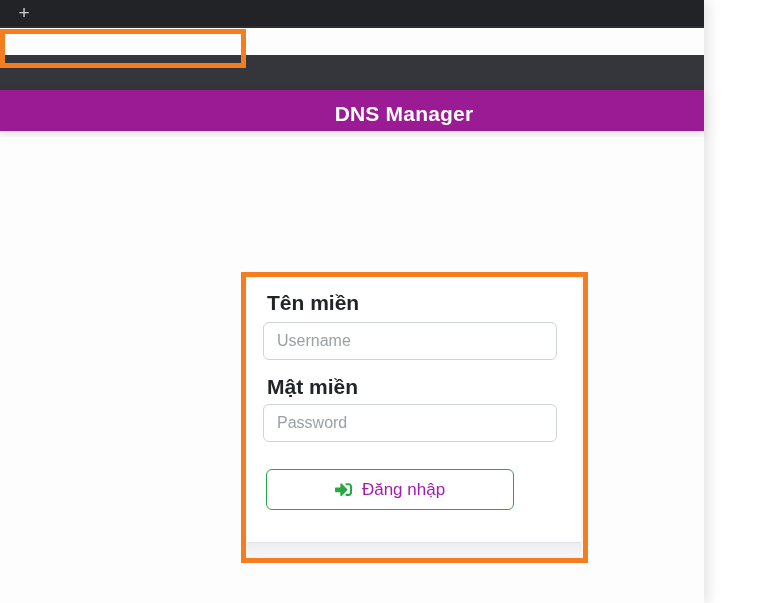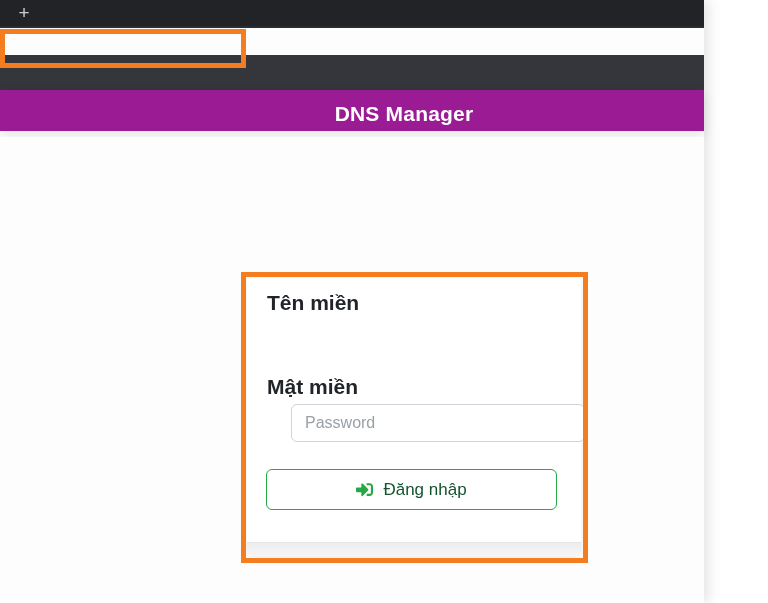--- a/index.html
+++ b/index.html
@@ -37,24 +37,24 @@
   .login-card { position:absolute; left:247px; top:141px; width:334px; height:278px;
                 background:#ffffff; border-radius:5px; box-shadow:0 2px 8px rgba(0,0,0,0.07); }
   .lbl { position:absolute; font-size:21px; font-weight:bold; color:#212529; }
   .lbl1 { left:20px; top:13px; }
   .lbl2 { left:20px; top:97px; }
   .inp { position:absolute; left:16px; width:294px; height:38px; border:1px solid #ced4da;
          border-radius:6px; padding:0 13px; font-size:16px; color:#212529;
          font-family:"Liberation Sans","DejaVu Sans",sans-serif; background:#fff; }
   .inp::placeholder { color:#9aa0a5; opacity:1; }
   .inp1 { top:44px; }
-  .inp2 { top:126px;margin-left:28px; }
-  .login-btn { position:absolute; left:19px; top:191px; width:291px; height:41px;
+  .inp2 { top:126px; }
+  .login-btn { position:absolute; left:19px; top:191px; width:248px; height:41px;
                background:#ffffff; border:1px solid #28a745; border-radius:6px;
-               color:#14532d; font-size:17px; cursor:pointer;
+               color:#a21caf; font-size:17px; cursor:pointer;
                font-family:"Liberation Sans","DejaVu Sans",sans-serif;
                display:flex; align-items:center; justify-content:center; gap:10px; }
   .btn-icon { display:inline-flex; width:17px; height:17px; }
   .btn-icon svg { width:17px; height:17px; fill:#28a745; }
   .card-footer { position:absolute; left:0; right:0; bottom:0; height:14px;
                  background:linear-gradient(#ededf0,#f6f6f8); border-top:1px solid #e4e4e8;
                  border-radius:0 0 5px 5px; }
 
   
   .annotation { position:absolute; border:5px solid #f47d20; background:transparent; pointer-events:none; }
@@ -77,20 +77,21 @@
 
     <div class="toolbar-row"></div>
 
     <div class="page-header">
       <h1>DNS Manager</h1>
     </div>
 
     <div class="page-body">
       <div class="login-card">
         <label class="lbl lbl1">Tên miền</label>
+        <input class="inp inp1" type="text" placeholder="Username" style="">
         <label class="lbl lbl2">Mật miền</label>
         <input class="inp inp2" type="password" placeholder="Password" style="">
         <button class="login-btn">
           <span class="btn-icon">
             <svg viewBox="0 0 512 512" xmlns="http://www.w3.org/2000/svg">
                 <path d="M416 448h-84c-6.6 0-12-5.4-12-12v-40c0-6.6 5.4-12 12-12h84c17.7 0 32-14.3 32-32V160c0-17.7-14.3-32-32-32h-84c-6.6 0-12-5.4-12-12V76c0-6.6 5.4-12 12-12h84c53 0 96 43 96 96v192c0 53-43 96-96 96zm-47-201L201 79c-15-15-41-4.5-41 17v96H24c-13.3 0-24 10.7-24 24v96c0 13.3 10.7 24 24 24h136v96c0 21.5 26 32 41 17l168-168c9.3-9.4 9.3-24.6 0-34z"></path>
               </svg>
           </span>
           <span>Đăng nhập</span>
         </button>

